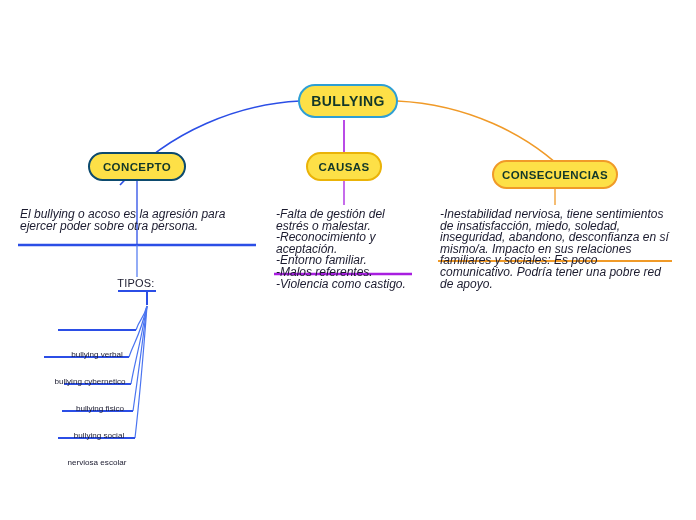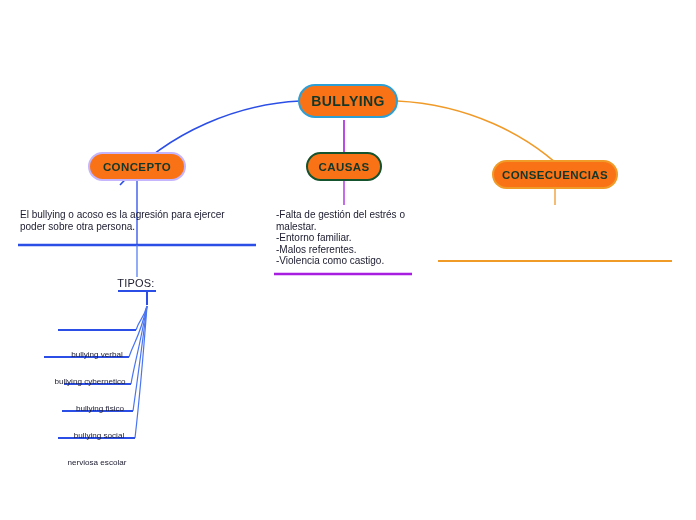--- a/index.html
+++ b/index.html
@@ -29,65 +29,66 @@
     width: 696px;
     height: 520px;
     pointer-events: none;
   }
   .node {
     position: absolute;
     box-sizing: border-box;
     display: flex;
     align-items: center;
     justify-content: center;
-    background: #f97316;
+    background: #fde047;
     border-radius: 999px;
     font-weight: bold;
     color: #12372a;
     letter-spacing: 0.4px;
     white-space: nowrap;
   }
   #node-root {
     left: 298px;
     top: 84px;
     width: 100px;
     height: 34px;
     border: 2px solid #2e9fd4;
     font-size: 14px;
   }
   #node-concepto {
     left: 88px;
     top: 152px;
     width: 98px;
     height: 29px;
-    border: 2px solid #c4b5fd;
+    border: 2px solid #0c4a6e;
     font-size: 11.5px;
   }
   #node-causas {
     left: 306px;
     top: 152px;
     width: 76px;
     height: 29px;
-    border: 2px solid #14532d;
+    border: 2px solid #eab308;
     font-size: 11.5px;
   }
   #node-consecuencias {
     left: 492px;
     top: 160px;
     width: 126px;
     height: 29px;
     border: 2px solid #f09a28;
     font-size: 11.5px;
   }
   .body-text {
     position: absolute;
     color: #1b1b2f;
-    font-size: 10px;
+    font-size: 12px;
     line-height: 11.6px;
     box-sizing: border-box;
+    font-style: italic;
   }
   #text-concepto {
     left: 20px;
     top: 209px;
     width: 232px;
   }
   #text-causas {
     left: 276px;
     top: 209px;
     width: 136px;
@@ -180,25 +181,27 @@
   </div>
 
   <div class="node" id="node-consecuencias">
     <span>CONSECUENCIAS</span>
   </div>
 
   <div class="body-text" id="text-concepto">El bullying o acoso es la agresión para ejercer poder sobre otra persona.</div>
 
   <div class="body-text" id="text-causas">
     <span class="bullet-line">-Falta de gestión del estrés o malestar.</span>
+    <span class="bullet-line">-Reconocimiento y aceptación.</span>
     <span class="bullet-line">-Entorno familiar.</span>
     <span class="bullet-line">-Malos referentes.</span>
     <span class="bullet-line">-Violencia como castigo.</span>
   </div>
 
+  <div class="body-text" id="text-consecuencias">-Inestabilidad nerviosa, tiene sentimientos de insatisfacción, miedo, soledad, inseguridad, abandono, desconfianza en sí mismo/a. Impacto en sus relaciones familiares y sociales: Es poco comunicativo. Podría tener una pobre red de apoyo.</div>
 
   <div class="tipos-label">TIPOS:</div>
 
   <div class="leaf" id="leaf-0">bullying verbal</div>
   <div class="leaf" id="leaf-1">bullying cybernetico</div>
   <div class="leaf" id="leaf-2">bullying fisico</div>
   <div class="leaf" id="leaf-3">bullying social</div>
   <div class="leaf" id="leaf-4">nerviosa escolar</div>
 
 </div>

